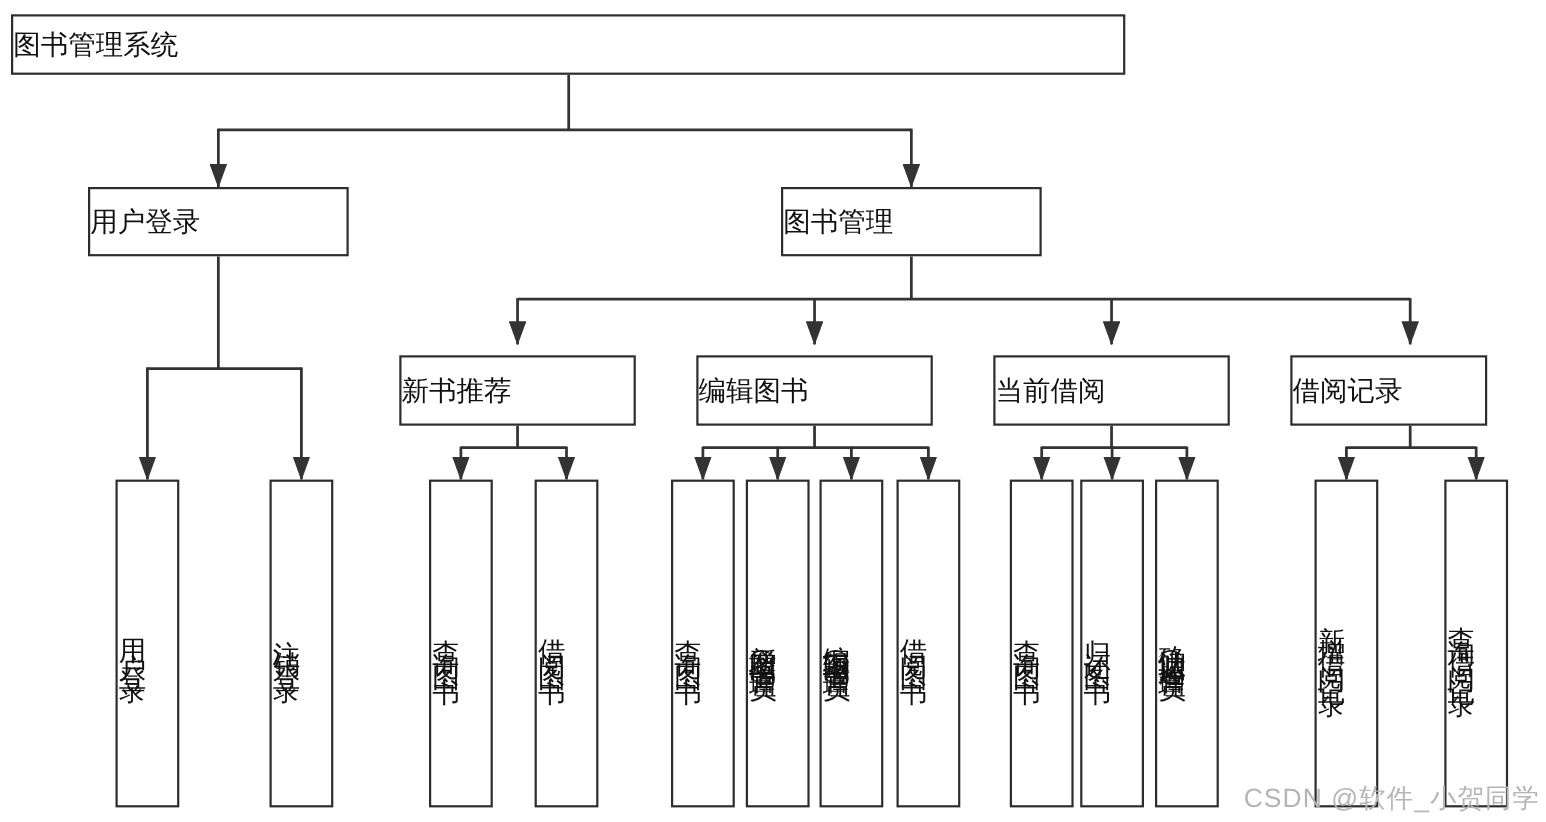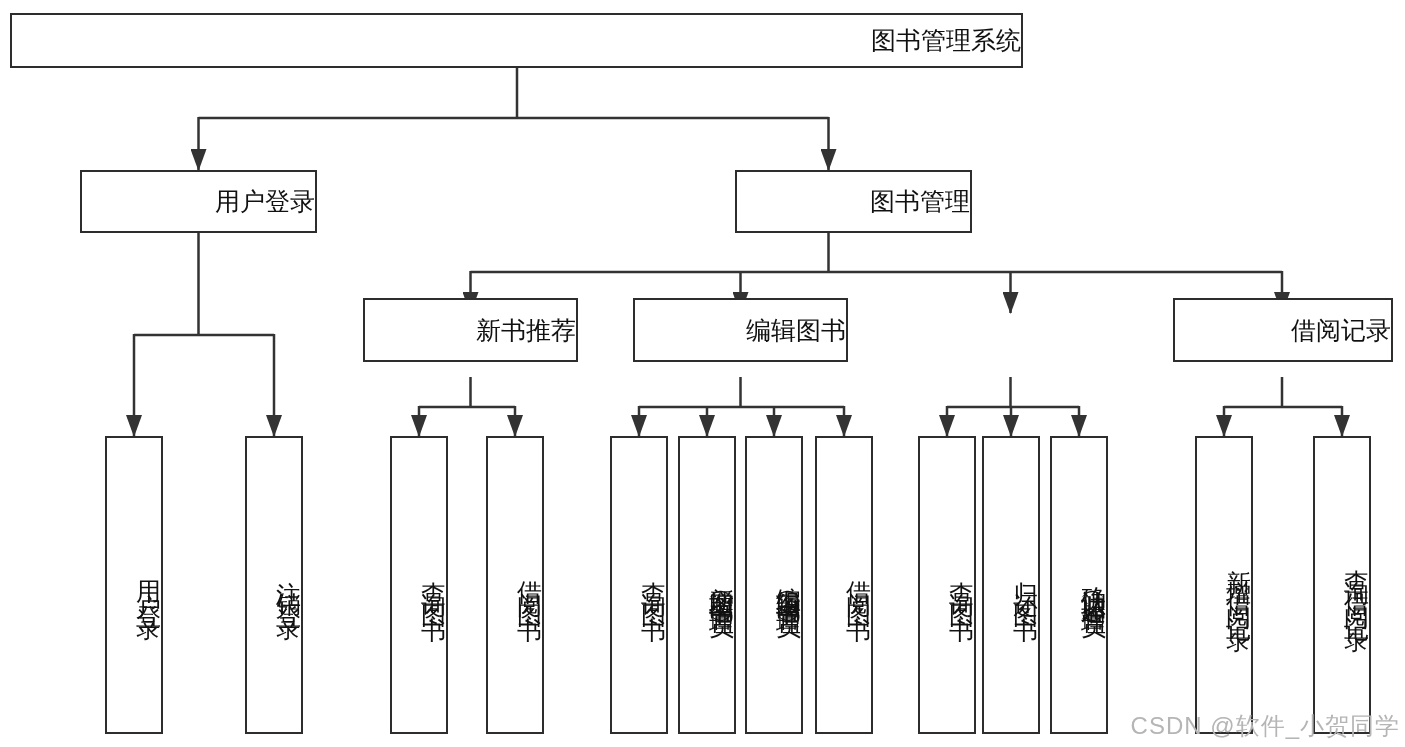--- a/index.html
+++ b/index.html
@@ -23,27 +23,27 @@
     fill: none;
   }
   .arrowhead-shape { fill: var(--line, #333333); }
   .node, .leaf {
     position: absolute;
     box-sizing: border-box;
     background: #fff;
     border: 2.5px solid var(--node-border, #2d2d2d);
     display: flex;
     align-items: center;
-    justify-content: flex-end;
+    justify-content: flex-start;
     color: var(--node-text, #111111);
   }
   .node { font-size: 25px; }
   .node.root { width: 1013px; height: 55px; left: 10px; top: 13px; }
   .node.lvl2 { width: 237px; height: 63px; top: 170px; }
-  .node.lvl3 { width: 215px; height: 64px; top: 298px; }
+  .node.lvl3 { width: 215px; height: 64px; top: 323px; }
   .leaf { width: 58px; height: 298px; top: 436px; font-size: 25px; }
   .leaf-label {
     writing-mode: vertical-rl;
     text-orientation: mixed;
     letter-spacing: 12px;
     line-height: 1;
     white-space: nowrap;
   }
   .leaf-label.long { letter-spacing: 4px; }
   .watermark {
@@ -101,31 +101,34 @@
     <path class="connector" d="M1342,406 V436" marker-end="url(#arrow)"></path>
   </svg>
 
   <div class="node root">
     <span>图书管理系统</span>
   </div>
 
   <div class="node lvl2" style="left:80px;">
     <span>用户登录</span>
   </div>
-  <div class="node lvl2" style="left:710px;margin-left:25px;">
+  <div class="node lvl2" style="left:710px;">
     <span>图书管理</span>
   </div>
 
   <div class="node lvl3" style="left:363px;">
     <span>新书推荐</span>
   </div>
   <div class="node lvl3" style="left:633px;">
     <span>编辑图书</span>
   </div>
-  <div class="node lvl3" style="left:1173px;width:220px;">
+  <div class="node lvl3" style="left:903px;">
+    <span>当前借阅</span>
+  </div>
+  <div class="node lvl3" style="left:1173px;width:179px;">
     <span>借阅记录</span>
   </div>
 
   <div class="leaf" style="left:105px;">
     <span class="leaf-label">用户登录</span>
   </div>
   <div class="leaf" style="left:245px;">
     <span class="leaf-label">注销登录</span>
   </div>
 

